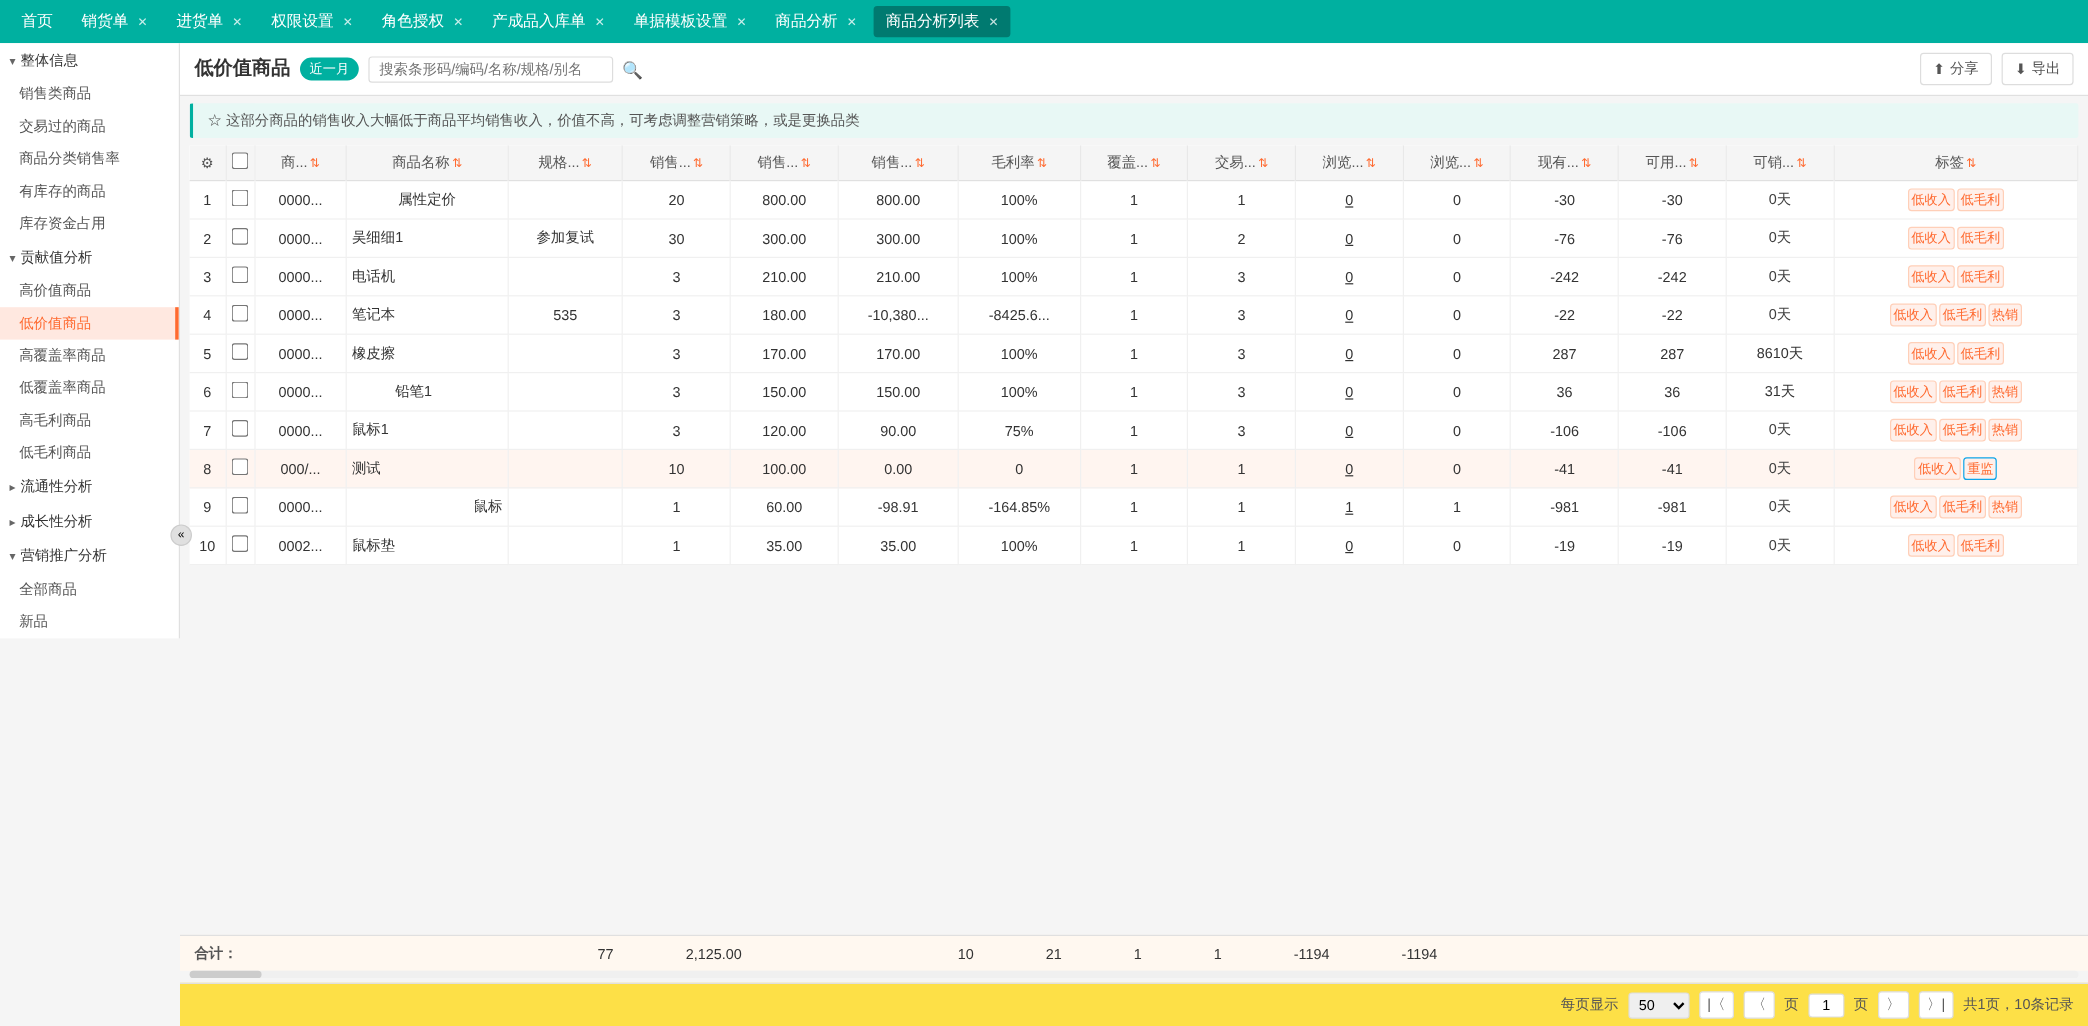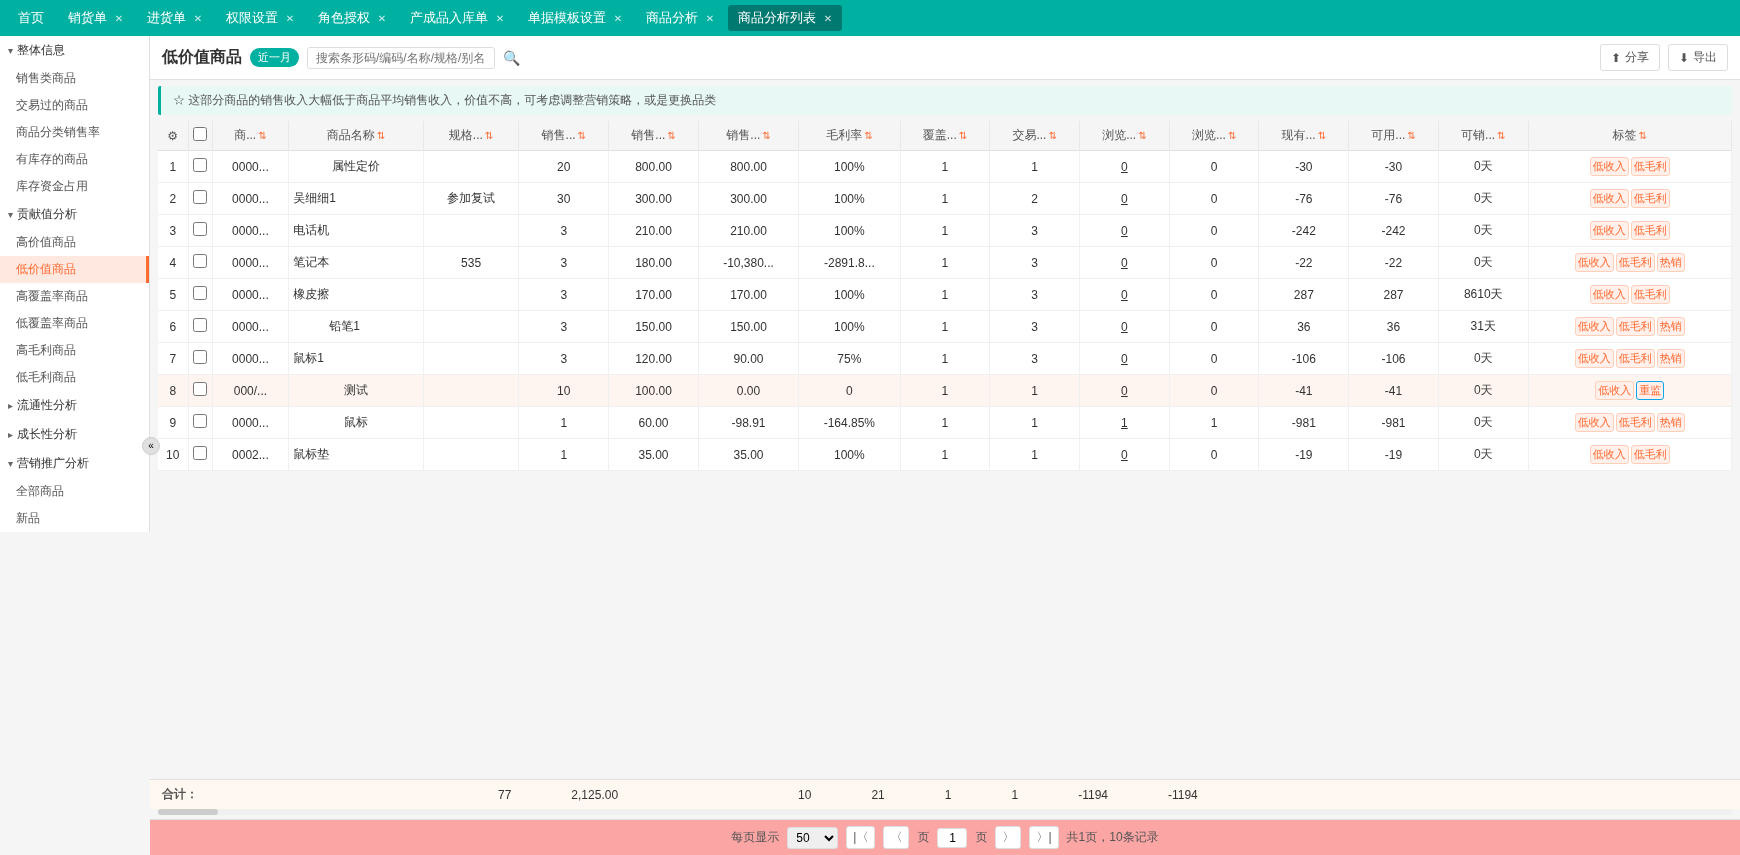--- a/index.html
+++ b/index.html
@@ -77,21 +77,21 @@
       background: #00b0a0;
       color: #fff;
       padding: 2px 8px;
       border-radius: 10px;
       font-size: 11px;
     }
     .search-box {
       border: 1px solid #ddd;
       border-radius: 3px;
       padding: 3px 8px;
-      width: 188px;
+      width: 204px;
       color: #999;
       background: #fff;
     }
     .search-icon { color: #ff6a30; font-size: 14px; cursor: pointer; }
     .page-header-right { margin-left: auto; display: flex; gap: 8px; }
     .btn-action {
       border: 1px solid #ddd;
       background: #fff;
       padding: 4px 10px;
       border-radius: 3px;
@@ -172,26 +172,26 @@
       display: flex;
       align-items: center;
       gap: 40px;
       font-size: 12px;
     }
     .footer-label { color: #555; font-weight: bold; }
     .footer-val { color: #333; }
 
     
     .pagination {
-      background: #fca5a5;
+      background: #fde047;
       border-top: 1px solid #e0e0e0;
       padding: 6px 12px;
       display: flex;
       align-items: center;
-      justify-content: center;
+      justify-content: flex-end;
       gap: 8px;
       font-size: 12px;
       color: #555;
     }
     .pagination select {
       border: 1px solid #ddd;
       padding: 2px 4px;
       border-radius: 3px;
     }
     .pagination .pg-btn {
@@ -415,21 +415,21 @@
     </tr>
             <tr>
       <td>4</td>
       <td><input type="checkbox" class="checkbox" style=""></td>
       <td>0000...</td>
       <td style="text-align:left;font-family:Liberation Mono, monospace;">笔记本</td>
       <td>535</td>
       <td>3</td>
       <td>180.00</td>
       <td>-10,380...</td>
-      <td>-2891.8...</td>
+      <td>-8425.6...</td>
       <td>1</td>
       <td>3</td>
       <td><span class="underline">0</span></td>
       <td>0</td>
       <td>-22</td>
       <td>-22</td>
       <td><span class="days-orange">0天</span></td>
       <td><span class="tag tag-low-income">低收入</span><span class="tag tag-low-margin">低毛利</span><span class="tag tag-hot">热销</span></td>
     </tr>
             <tr>
@@ -486,40 +486,40 @@
       <td>0</td>
       <td>-106</td>
       <td>-106</td>
       <td><span class="days-orange">0天</span></td>
       <td><span class="tag tag-low-income">低收入</span><span class="tag tag-low-margin">低毛利</span><span class="tag tag-hot">热销</span></td>
     </tr>
             <tr class="highlighted">
       <td>8</td>
       <td><input type="checkbox" class="checkbox" style=""></td>
       <td>000/...</td>
-      <td style="text-align:center;margin-top:17px;">测试</td>
+      <td style="text-align:left;margin-top:17px;">测试</td>
       <td></td>
       <td>10</td>
       <td>100.00</td>
       <td>0.00</td>
       <td>0</td>
       <td>1</td>
       <td>1</td>
       <td><span class="underline">0</span></td>
       <td>0</td>
       <td>-41</td>
       <td>-41</td>
       <td><span class="days-orange">0天</span></td>
       <td><span class="tag tag-low-income">低收入</span><span class="tag tag-overstock">重监</span></td>
     </tr>
             <tr>
       <td>9</td>
       <td><input type="checkbox" class="checkbox" style=""></td>
       <td>0000...</td>
-      <td style="text-align:center;">鼠标</td>
+      <td style="text-align:right;">鼠标</td>
       <td></td>
       <td>1</td>
       <td>60.00</td>
       <td>-98.91</td>
       <td>-164.85%</td>
       <td>1</td>
       <td>1</td>
       <td><span class="underline">1</span></td>
       <td>1</td>
       <td>-981</td>

